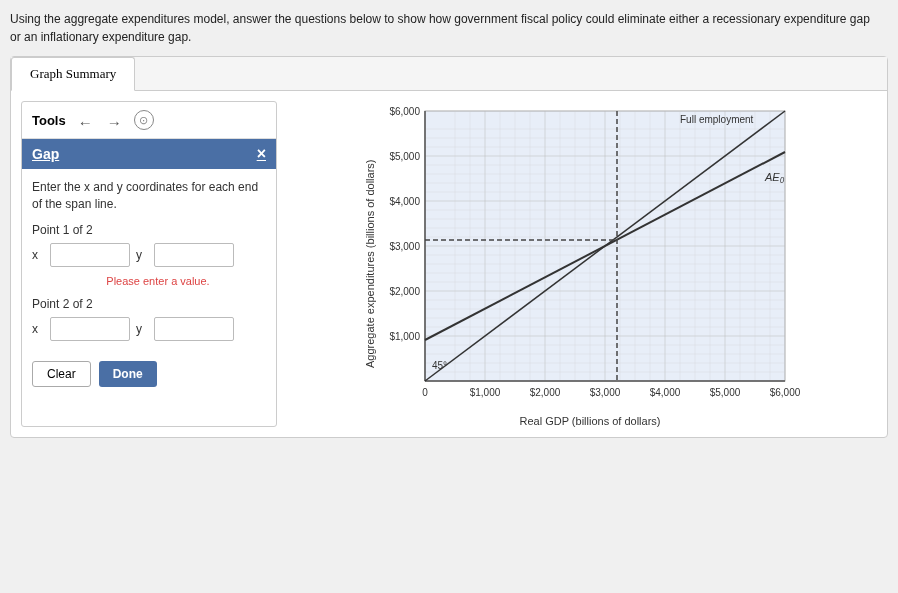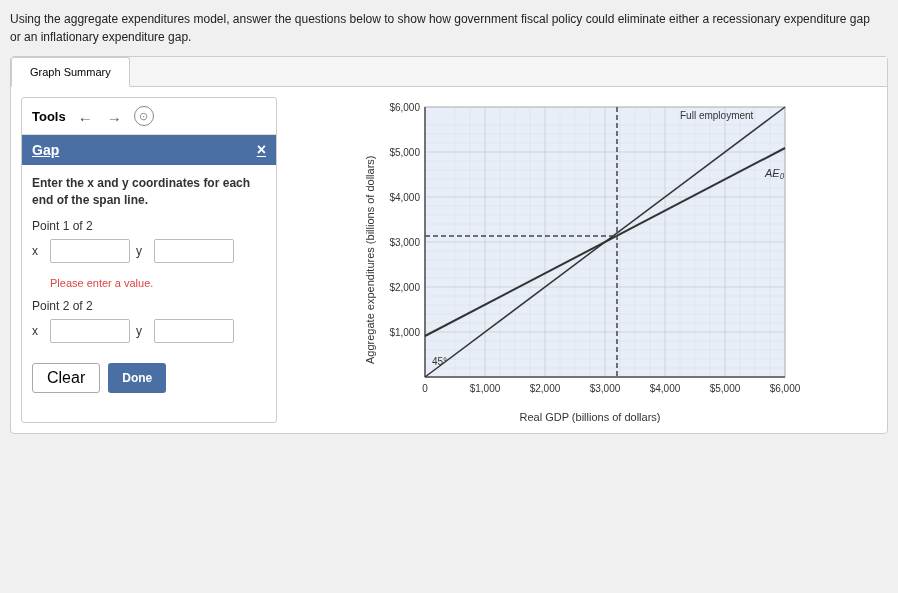--- a/index.html
+++ b/index.html
@@ -30,23 +30,24 @@
       display: flex;
       border-bottom: 1px solid #ccc;
       background: #f5f5f5;
     }
     .tab {
       padding: 8px 18px;
       border: 1px solid #ccc;
       border-bottom: none;
       background: #f5f5f5;
       cursor: pointer;
-      font-size: 11px;
+      font-size: 13px;
       margin-right: 20px;
       border-radius: 3px 3px 0 0;
+      font-family: Liberation Serif, serif;
     }
     .tab.active {
       background: #fff;
       border-bottom: 1px solid #fff;
       margin-bottom: -1px;
       z-index: 1;
     }
     .content-area {
       display: flex;
       flex-direction: row;
@@ -110,21 +111,20 @@
       font-weight: bold;
     }
     .form-section {
       padding: 10px;
     }
     .form-label {
       font-size: 12px;
       color: #333;
       margin-bottom: 8px;
       line-height: 1.4;
-      font-weight: bold;
     }
     .point-label {
       font-size: 12px;
       color: #333;
       margin-bottom: 6px;
       margin-top: 10px;
     }
     .coord-row {
       display: flex;
       align-items: center;
@@ -139,35 +139,36 @@
     .coord-input {
       width: 80px;
       padding: 4px 6px;
       border: 1px solid #bbb;
       border-radius: 2px;
       font-size: 12px;
     }
     .error-text {
       color: #d44;
       font-size: 11px;
-      margin-top: 14px;
+      margin-top: 8px;
       margin-left: 18px;
+      text-align: center;
     }
     .btn-row {
       display: flex;
       gap: 8px;
       margin-top: 20px;
     }
     .btn-clear {
       padding: 5px 14px;
       background: #fff;
       border: 1px solid #aaa;
       border-radius: 3px;
       cursor: pointer;
-      font-size: 16px;
+      font-size: 12px;
     }
     .btn-done {
       padding: 5px 14px;
       background: #4a6fa5;
       color: #fff;
       border: none;
       border-radius: 3px;
       cursor: pointer;
       font-size: 12px;
       font-weight: bold;

